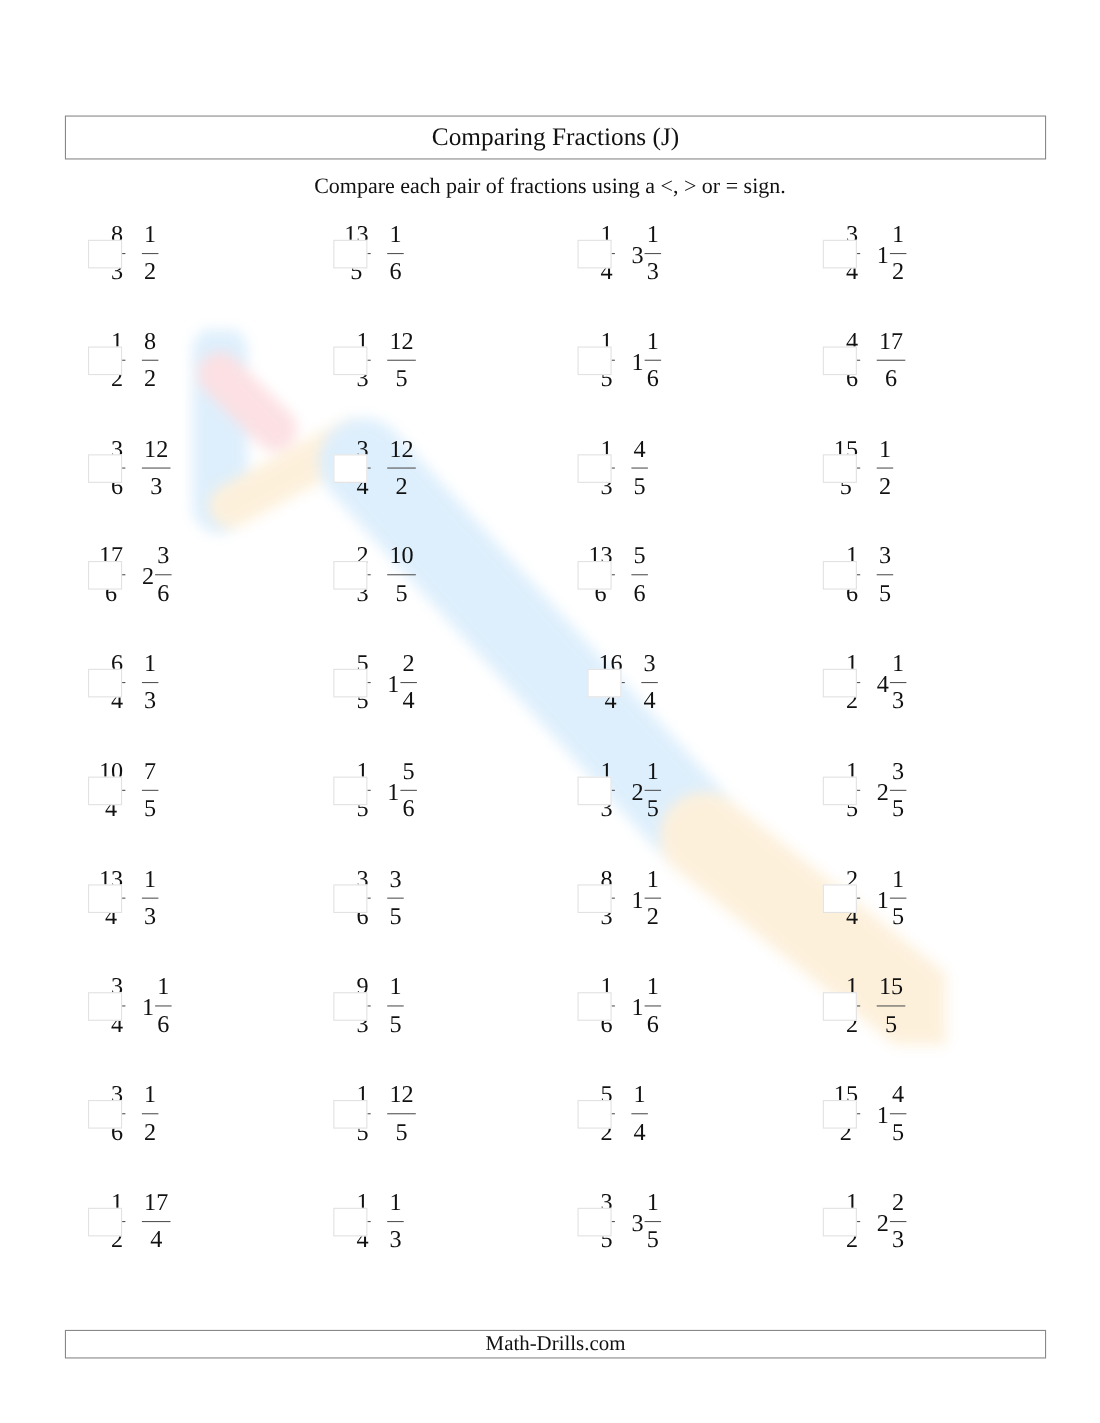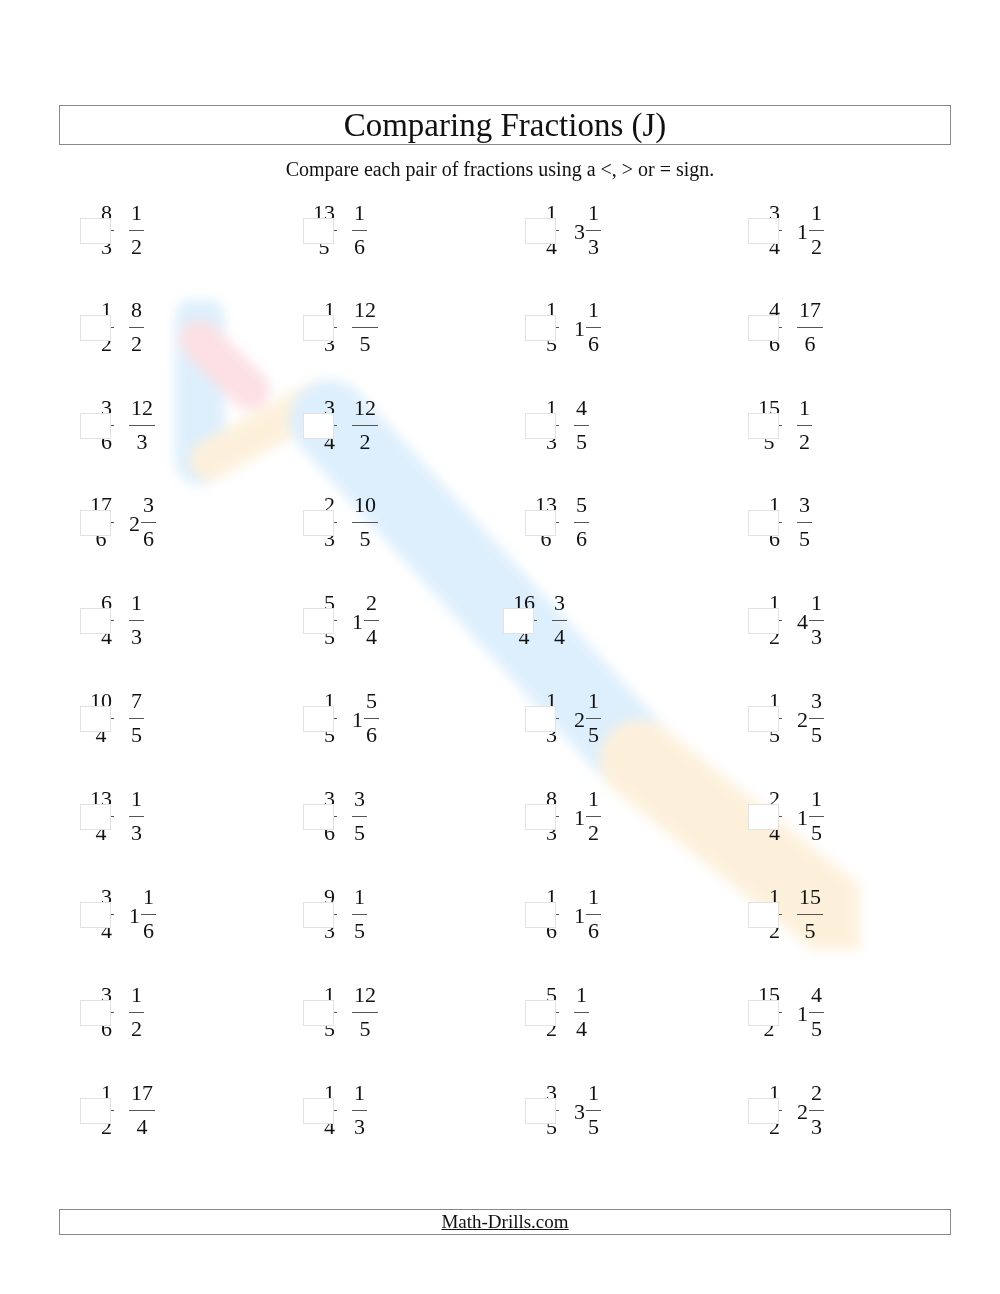--- a/index.html
+++ b/index.html
@@ -1,36 +1,36 @@
 <!DOCTYPE html>
 <html><head>
 <meta charset="utf-8">
 <style>
   html, body { margin:0; padding:0; background:#ffffff; }
   body { width:1000px; height:1294px; position:relative; overflow:hidden;
          font-family:"Liberation Serif","DejaVu Serif",serif; color:#111; }
   .title-box { position:absolute; left:59px; top:105px; width:892px; height:40px;
                border:1px solid #888; box-sizing:border-box; text-align:center; }
-  .title { font-size:33px; line-height:38px; }
+  .title { font-size:23px; line-height:38px; }
   .instructions { position:absolute; left:0; width:1000px; top:158px; text-align:center;
                   font-size:20px; }
   .grid { position:absolute; left:0; top:0; }
   .problem { position:absolute; height:60px; width:200px; }
   .frac-wrap { position:absolute; top:0; height:60px; display:flex; align-items:center; justify-content:flex-end; }
   .frac-wrap.a { right:118px; }
   .frac-wrap.b { left:97px; justify-content:flex-start; }
   .whole { font-size:22px; margin-right:1px; position:relative; top:2px; }
   .frac { display:inline-flex; flex-direction:column; align-items:center; font-size:22px; line-height:24px; }
   .frac .num { padding:0 2px; }
   .frac .bar { align-self:stretch; height:1px; background:#555; margin:5px 0 4px 0; min-width:14px; }
   .frac .den { padding:0 2px; }
   .answer-box { position:absolute; left:48px; top:18px; width:31px; height:26px;
                 border:1px solid #e2e2e2; background:#fff; box-sizing:border-box; }
   .footer-box { position:absolute; left:59px; top:1209px; width:892px; height:26px;
-                border:1px solid #888; box-sizing:border-box; text-align:center;text-decoration:underline; }
+                border:1px solid #888; box-sizing:border-box; text-align:center; }
   .footer { font-size:19px; line-height:24px; }
   .watermark { position:absolute; pointer-events:none; opacity:0.18; filter:blur(6px); }
 </style>
 </head>
 <body>
 
 <div class="watermark" style="left:160px;top:300px;width:700px;height:650px;">
   <svg width="700" height="650" viewBox="0 0 700 650">
     <line x1="40" y1="20" x2="40" y2="160" stroke="#4aa8f0" stroke-width="50" stroke-linecap="round"></line>
     <line x1="90" y1="90" x2="40" y2="40" stroke="#f05a6a" stroke-width="40" stroke-linecap="round"></line>
@@ -359,21 +359,21 @@
       <div class="answer-box"></div>
       <div class="frac-wrap b">
         <span class="whole">1</span>
         <span class="frac">
           <span class="num">2</span>
           <span class="bar"></span>
           <span class="den">4</span>
         </span>
       </div>
     </div>
-    <div class="problem" style="left: 455px; top: 590px;">
+    <div class="problem" style="left: 486px; top: 590px;">
       <div class="frac-wrap a">
         <span class="frac">
           <span class="num">16</span>
           <span class="bar"></span>
           <span class="den">4</span>
         </span>
       </div>
       <div class="answer-box"></div>
       <div class="frac-wrap b">
         <span class="frac">

